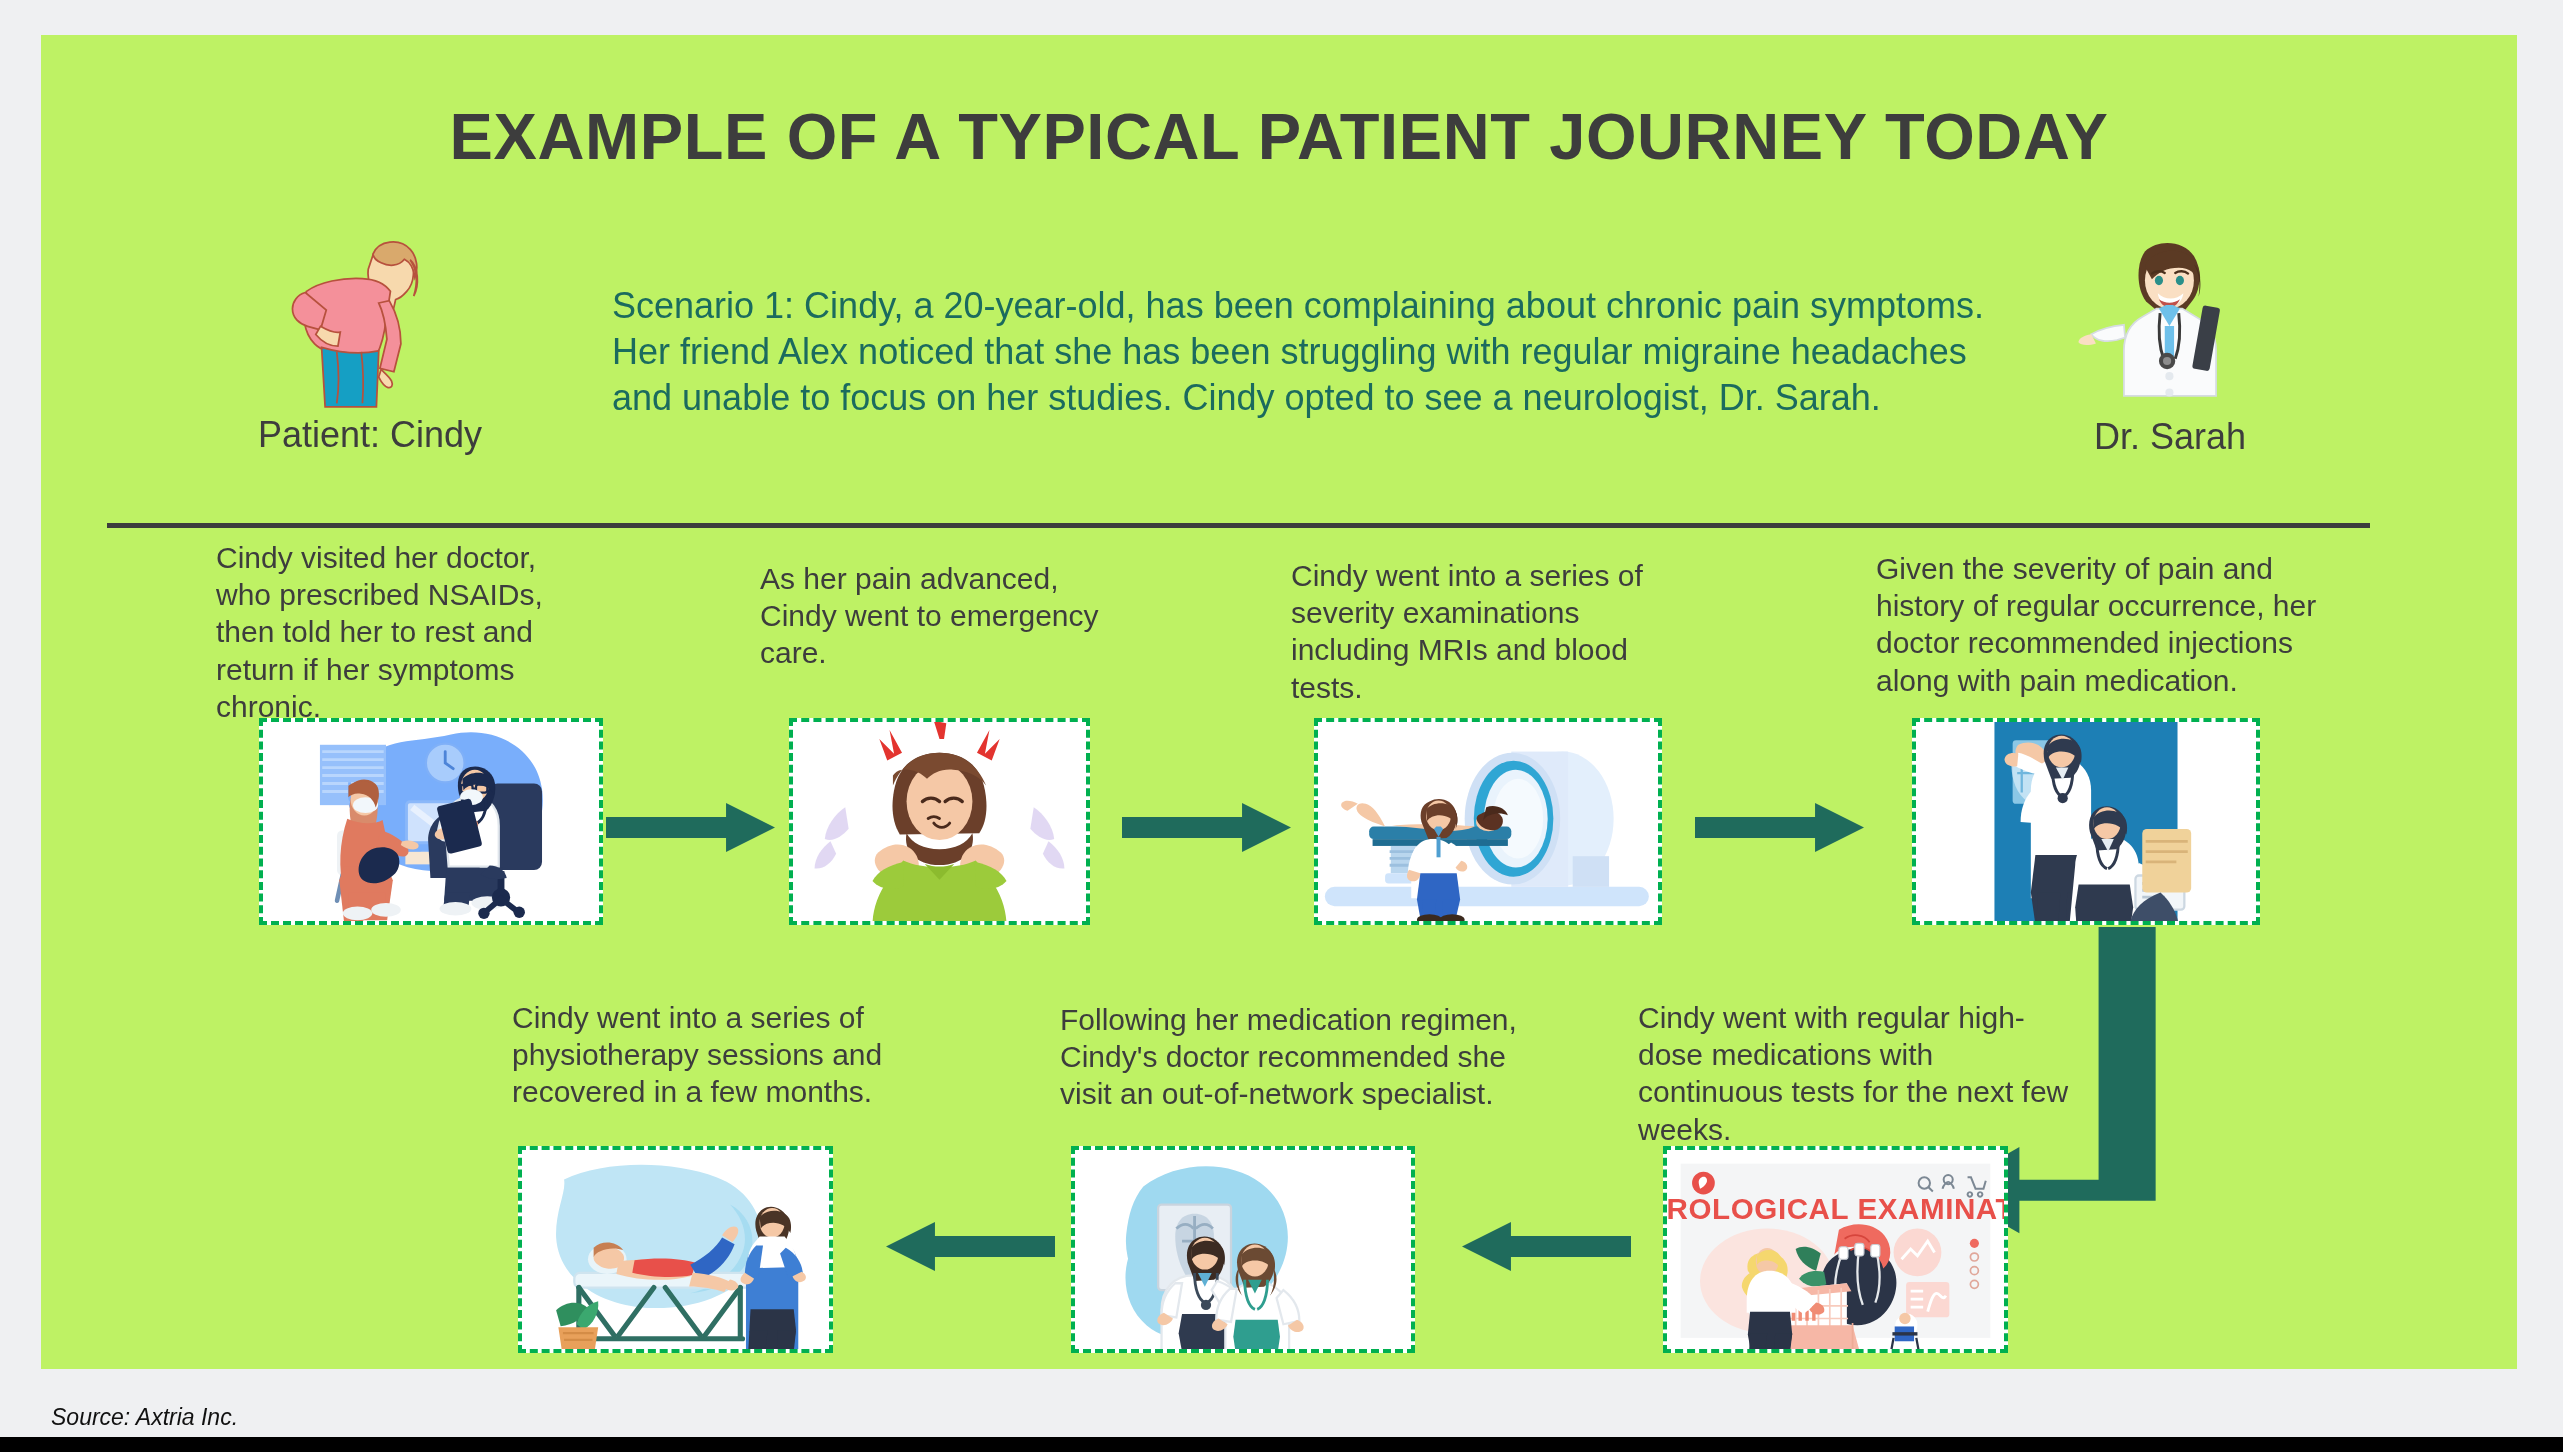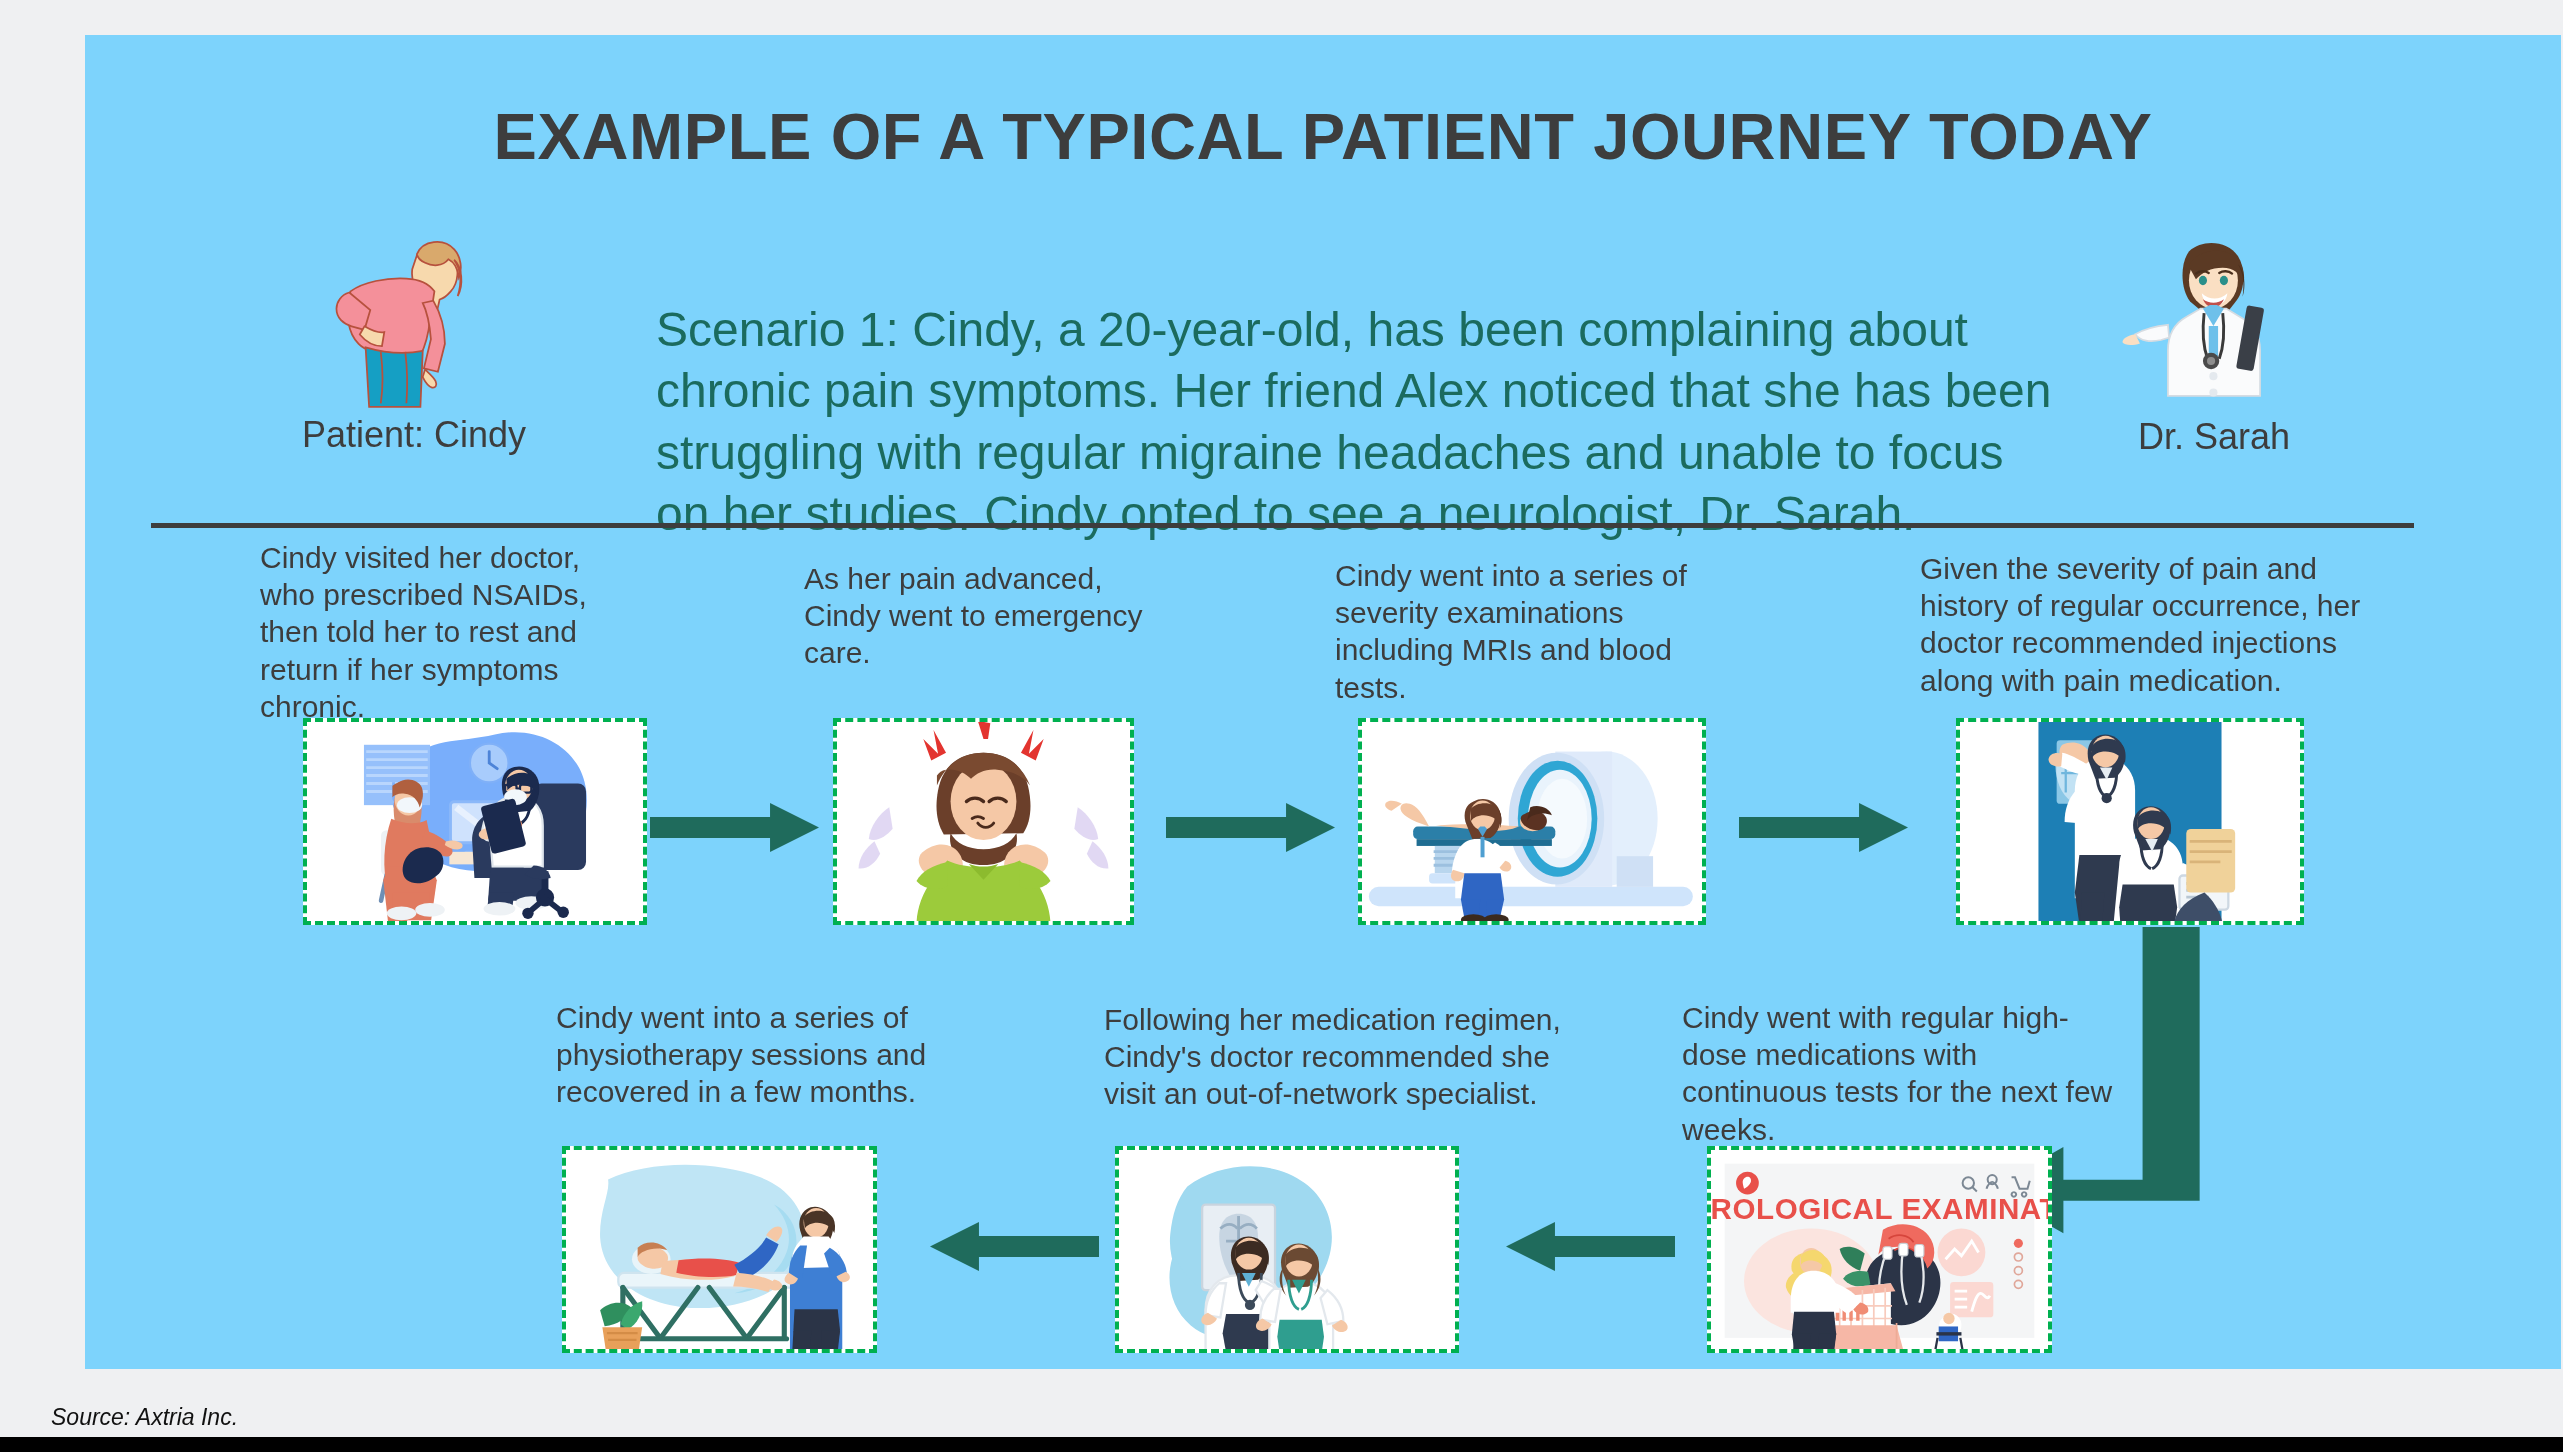--- a/index.html
+++ b/index.html
@@ -9,22 +9,21 @@
     font-family: "Liberation Sans", sans-serif;
     overflow: hidden;
   }
   #root { position: relative; width: 2563px; height: 1452px; background: #eff0f2; }
 
   
   .slide {
     position: absolute;
     left: 41px; top: 35px;
     width: 2476px; height: 1334px;
-    background: #7dd3fc;
-    margin-left: 44px;
+    background: #bef264;
   }
 
   
   .title {
     position: absolute;
     left: 0; top: 64px;
     width: 2476px;
     text-align: center;
     font-size: 65px;
     font-weight: 900;
@@ -47,23 +46,23 @@
     text-align: center;
   }
   .persona-label {
     font-size: 36px;
     color: #3d3d3d;
     margin-top: 3.5px;
     white-space: nowrap;
   }
   .scenario {
     position: absolute;
-    left: 571px; top: 264px;
+    left: 571px; top: 248px;
     width: 1410px;
-    font-size: 48px;
+    font-size: 36px;
     line-height: 1.28;
     color: #1b6b5e;
   }
   .divider {
     position: absolute;
     left: 66px; top: 488px;
     width: 2263px; height: 5.2px;
     background: #3d3d3d;
   }
 

